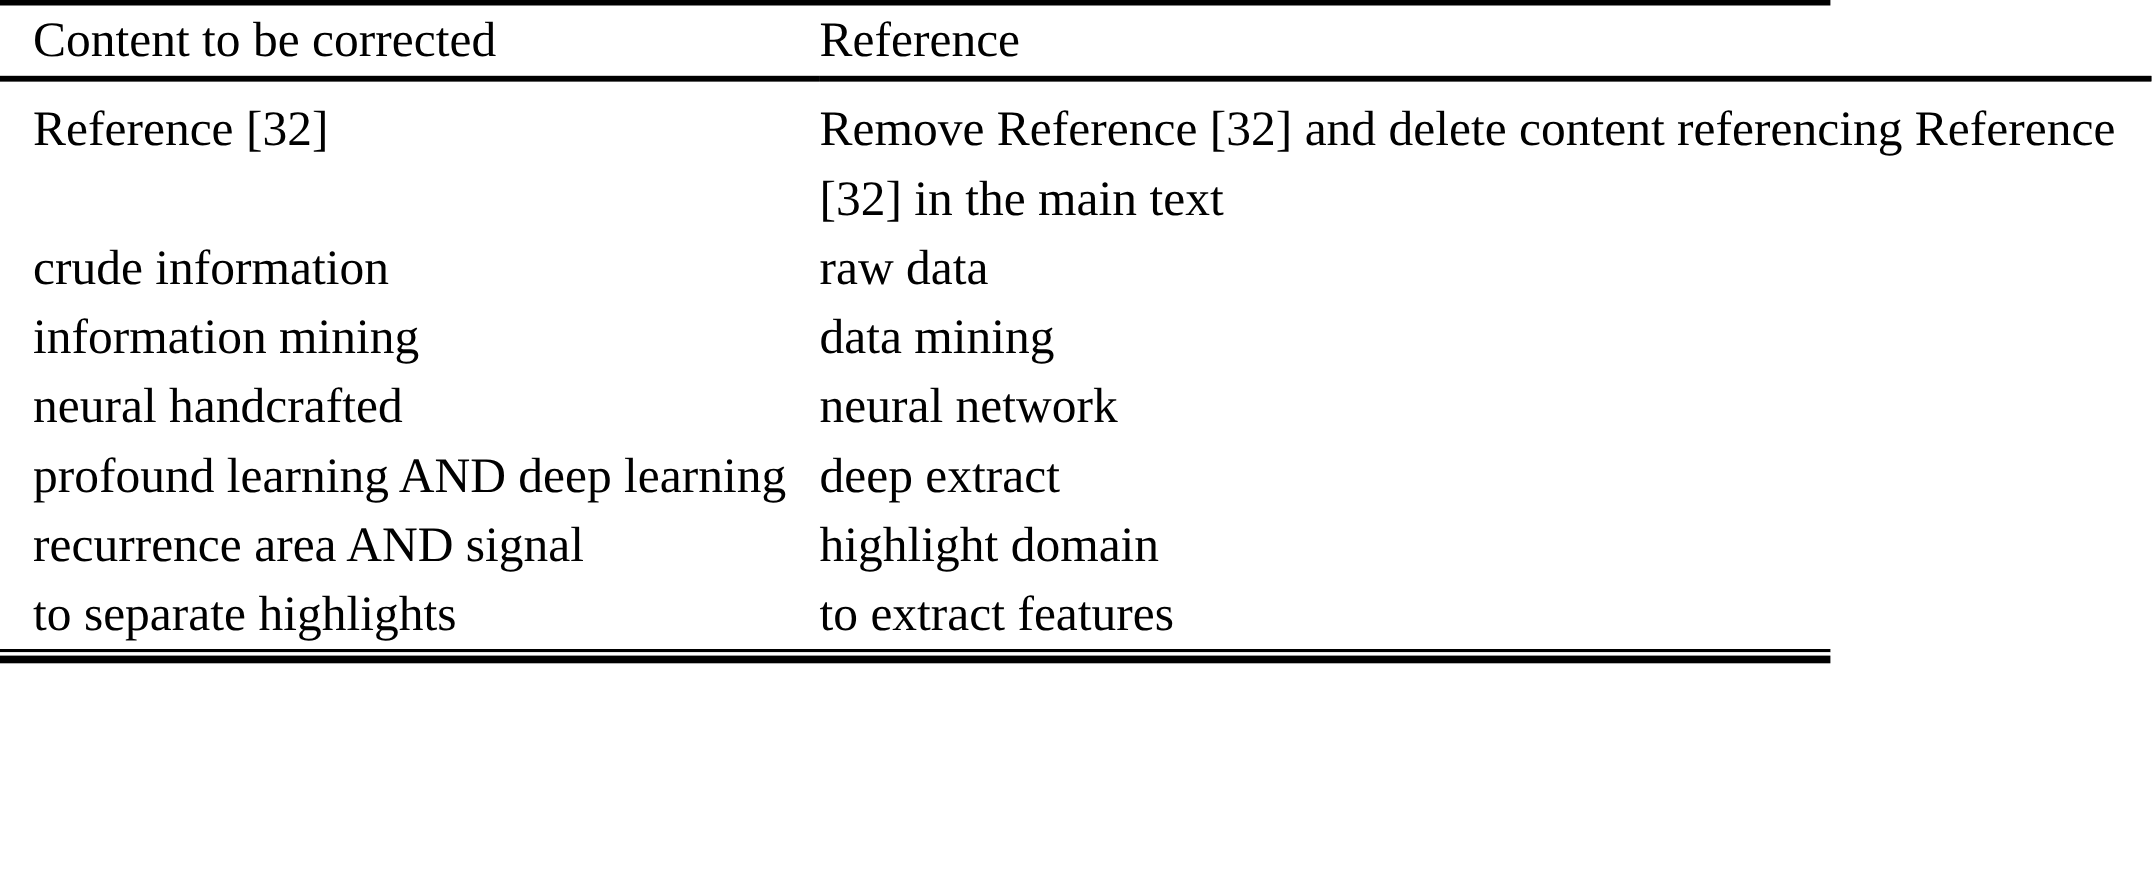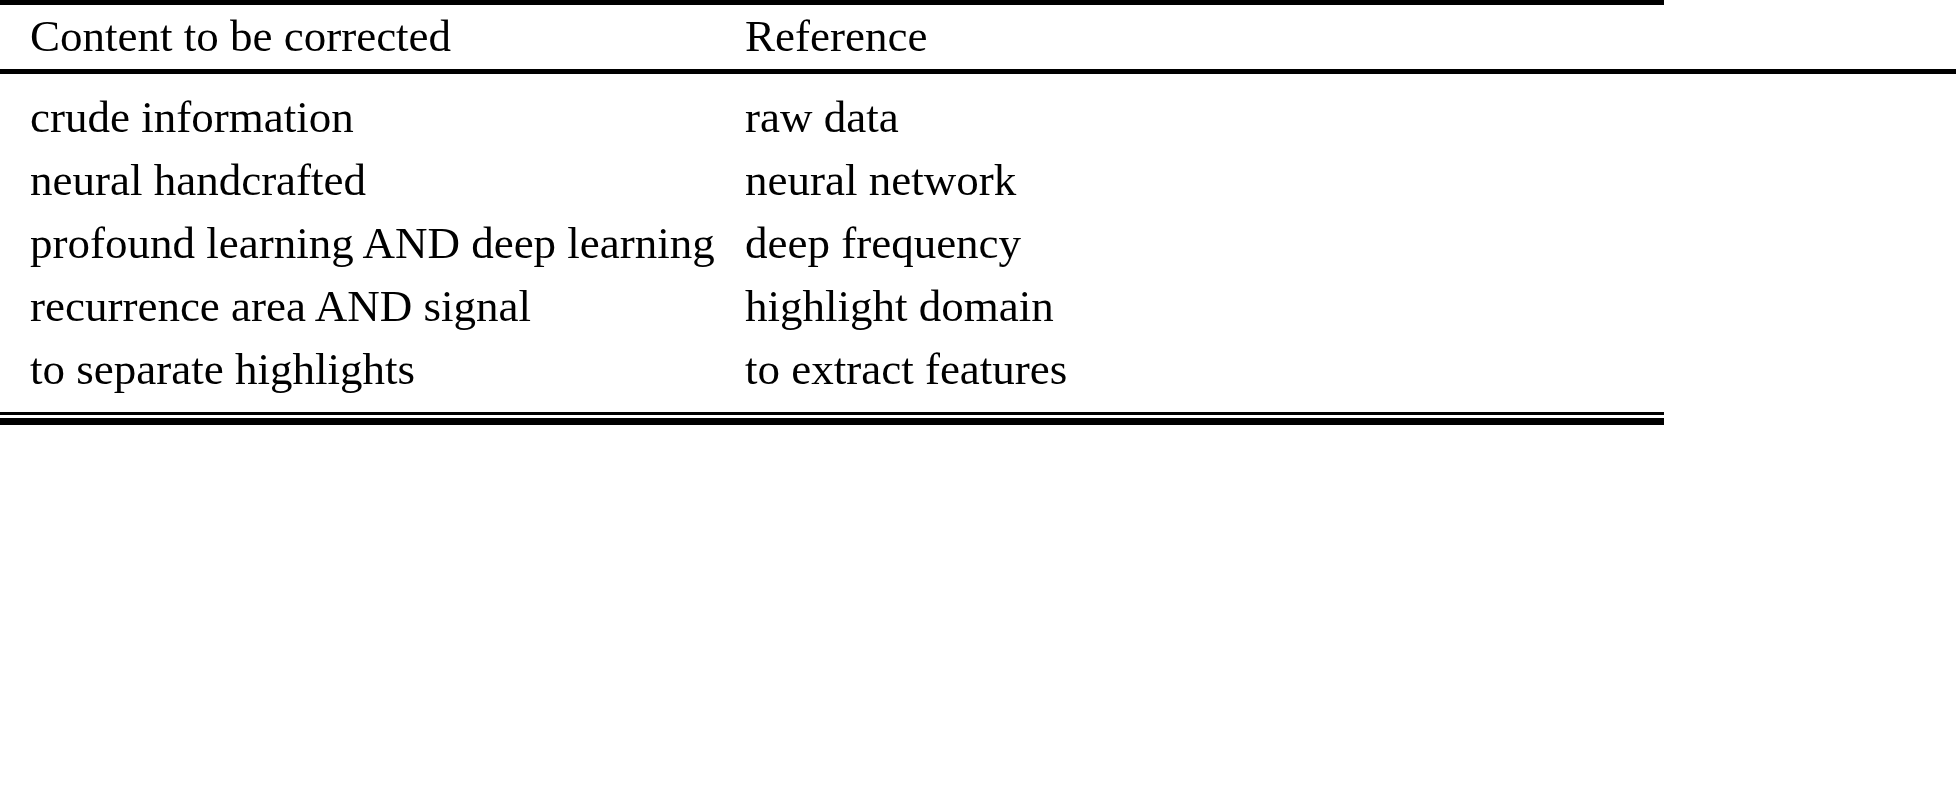--- a/index.html
+++ b/index.html
@@ -36,21 +36,21 @@
   th {
     border-bottom: 5px solid #000;
     height: 66px;
     vertical-align: middle;
     line-height: 47px;
   }
   .c1 { padding-left: 30px; }
 
   tbody td { line-height: 63px; }
   tbody tr:first-child td { padding-top: 12px; }
-  tbody tr:last-child  td { padding-bottom: 11px; }
+  tbody tr:last-child  td { }
 
   .rule-bottom-thin  { height: 3px; background: #000; }
   .rule-bottom-gap   { height: 3px; background: #fff; }
   .rule-bottom-thick { height: 7px; background: #000; }
 </style>
 </head>
 <body>
 
 <div class="page">
   <div class="rule-top"></div>
@@ -61,30 +61,38 @@
       <col class="col-correction">
     </colgroup>
     <thead>
       <tr>
         <th class="c1">Content to be corrected</th>
         <th class="c2">Reference</th>
       </tr>
     </thead>
     <tbody>
       <tr>
+        <td class="c1">Reference [32]</td>
+        <td class="c2">Remove Reference [32] and delete content referencing Reference [32] in the main text</td>
+      </tr>
+      <tr>
         <td class="c1">crude information</td>
         <td class="c2">raw data</td>
+      </tr>
+      <tr>
+        <td class="c1">information mining</td>
+        <td class="c2">data mining</td>
       </tr>
       <tr>
         <td class="c1">neural handcrafted</td>
         <td class="c2">neural network</td>
       </tr>
       <tr>
         <td class="c1">profound learning AND deep learning</td>
-        <td class="c2">deep frequency</td>
+        <td class="c2">deep extract</td>
       </tr>
       <tr>
         <td class="c1">recurrence area AND signal</td>
         <td class="c2">highlight domain</td>
       </tr>
       <tr>
         <td class="c1">to separate highlights</td>
         <td class="c2">to extract features</td>
       </tr>
     </tbody>

